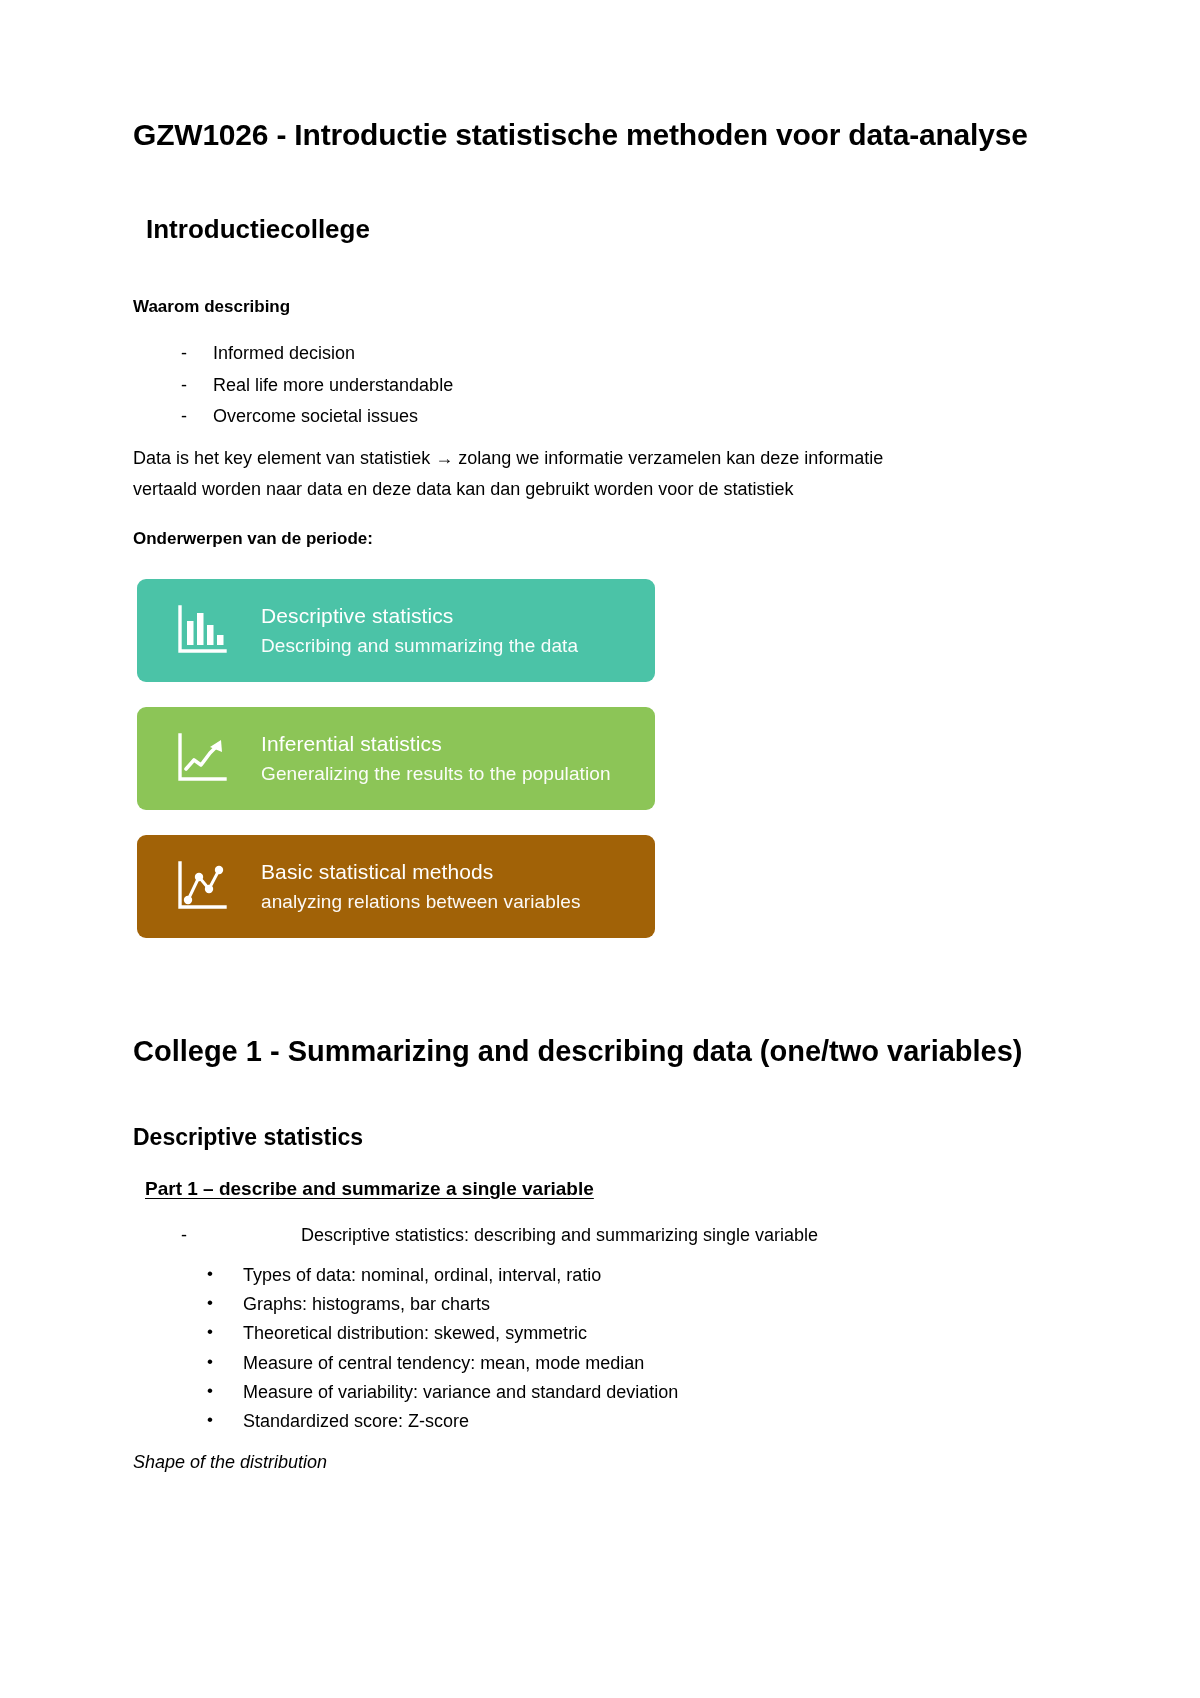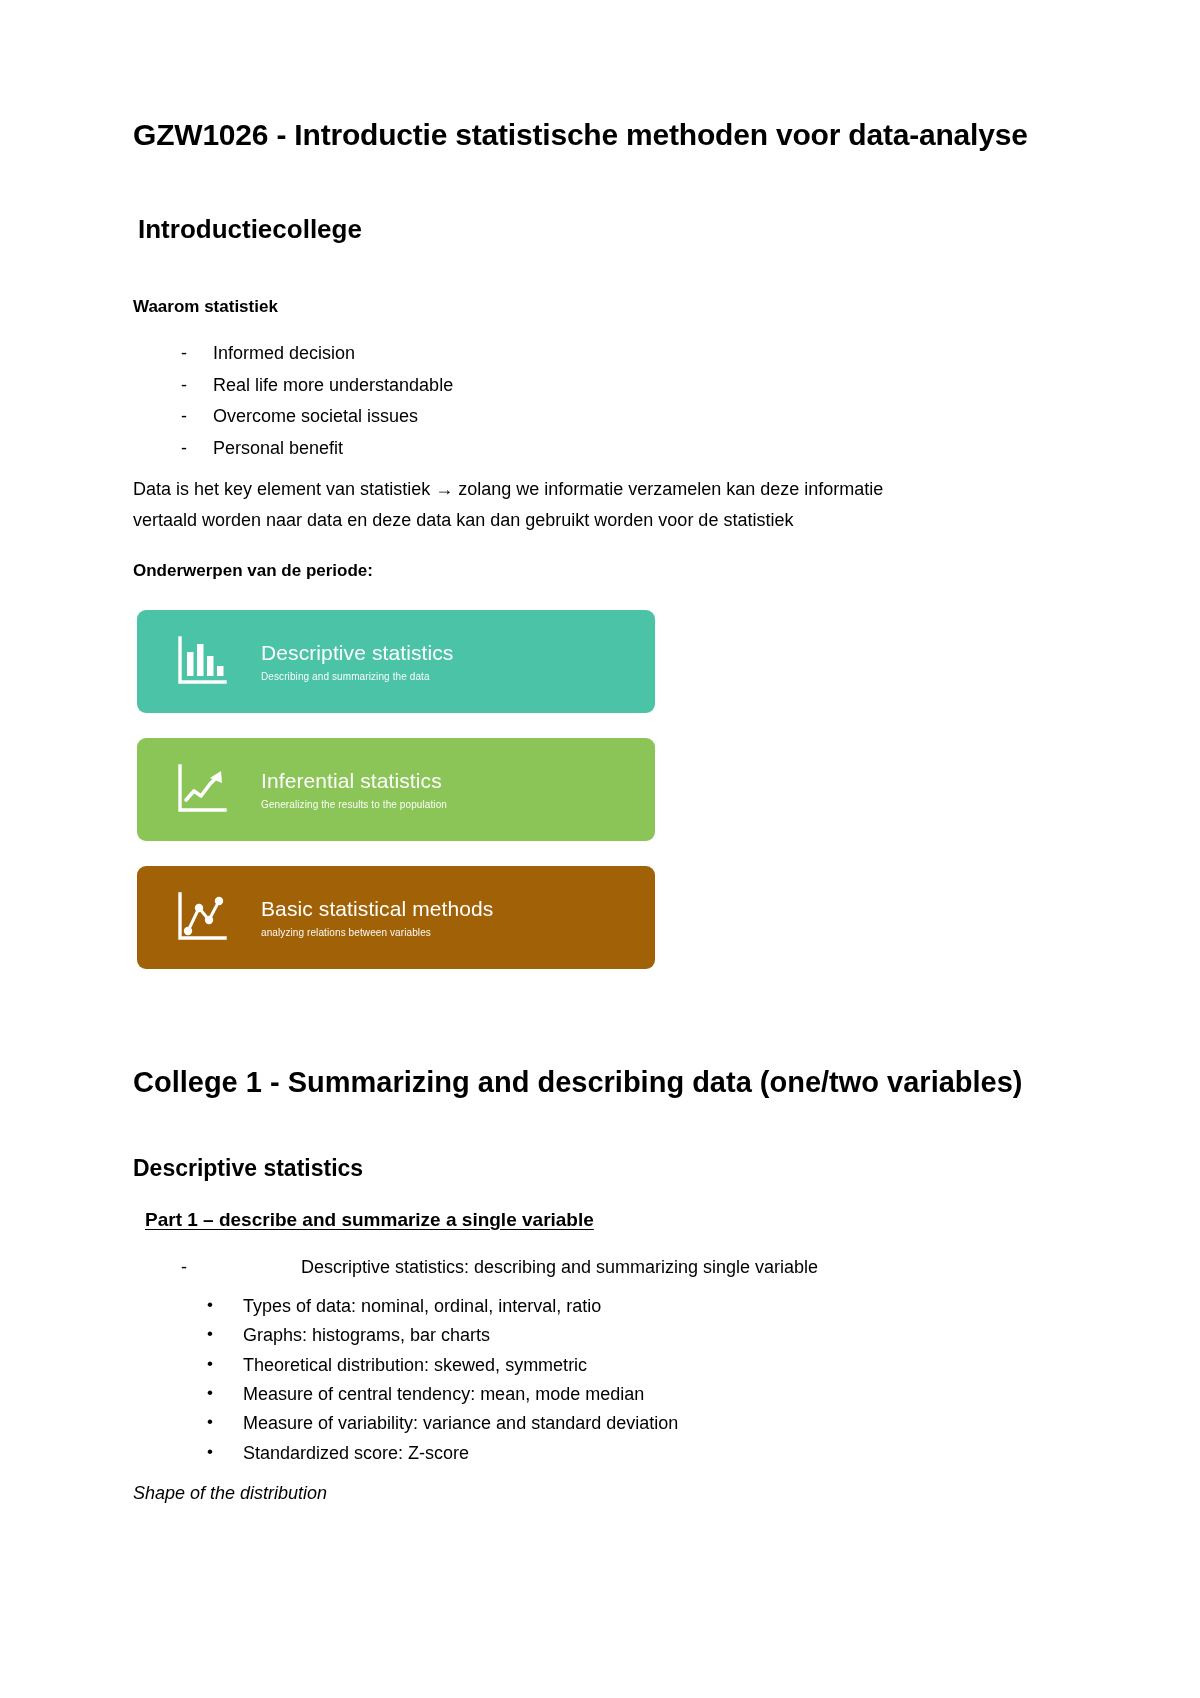--- a/index.html
+++ b/index.html
@@ -29,21 +29,21 @@
     font-weight: bold;
     letter-spacing: -0.2px;
     line-height: 1.15;
     margin: 0 0 62px 0;
     white-space: nowrap;
   }
   .h-level2 {
     font-size: 26px;
     font-weight: bold;
     line-height: 1.15;
-    margin: 0 0 52px 5px;
+    margin: 0 0 52px 13px;
   }
   .h-bold-para {
     font-size: 17px;
     font-weight: bold;
     line-height: 1.3;
     margin: 0 0 22px 0;
   }
   .h-college {
     font-size: 29px;
     font-weight: bold;
@@ -142,21 +142,21 @@
   .stat-box .box-title {
     color: #ffffff;
     font-size: 21px;
     font-weight: normal;
     line-height: 1.25;
     letter-spacing: 0.1px;
     margin-bottom: 5px;
   }
   .stat-box .box-sub {
     color: #ffffff;
-    font-size: 10px;
+    font-size: 19px;
     font-weight: normal;
     line-height: 1.25;
     letter-spacing: 0.1px;
     opacity: 0.97;
   }
 
   .closing-para {
     font-size: 18px;
     line-height: 1.6;
     margin: 0;
@@ -165,27 +165,26 @@
 </style>
 </head>
 <body>
 
 <div class="page">
 
   <h1 class="doc-title">GZW1026 - Introductie statistische methoden voor data-analyse</h1>
 
   <h2 class="h-level2">Introductiecollege</h2>
 
-  <p class="h-bold-para">Waarom statistiek</p>
+  <p class="h-bold-para">Waarom describing</p>
 
   <ul class="dash-list list-block-1">
     <li>Informed decision</li>
     <li>Real life more understandable</li>
     <li>Overcome societal issues</li>
-    <li>Personal benefit</li>
   </ul>
 
   <p class="para">Data is het key element van statistiek → zolang we informatie verzamelen kan deze informatie vertaald worden naar data en deze data kan dan gebruikt worden voor de statistiek</p>
 
   <p class="h-bold-para">Onderwerpen van de periode:</p>
 
   <div class="boxes">
 
     <div class="stat-box" style="background:#4BC3A7;">
       <div class="icon-wrap">

